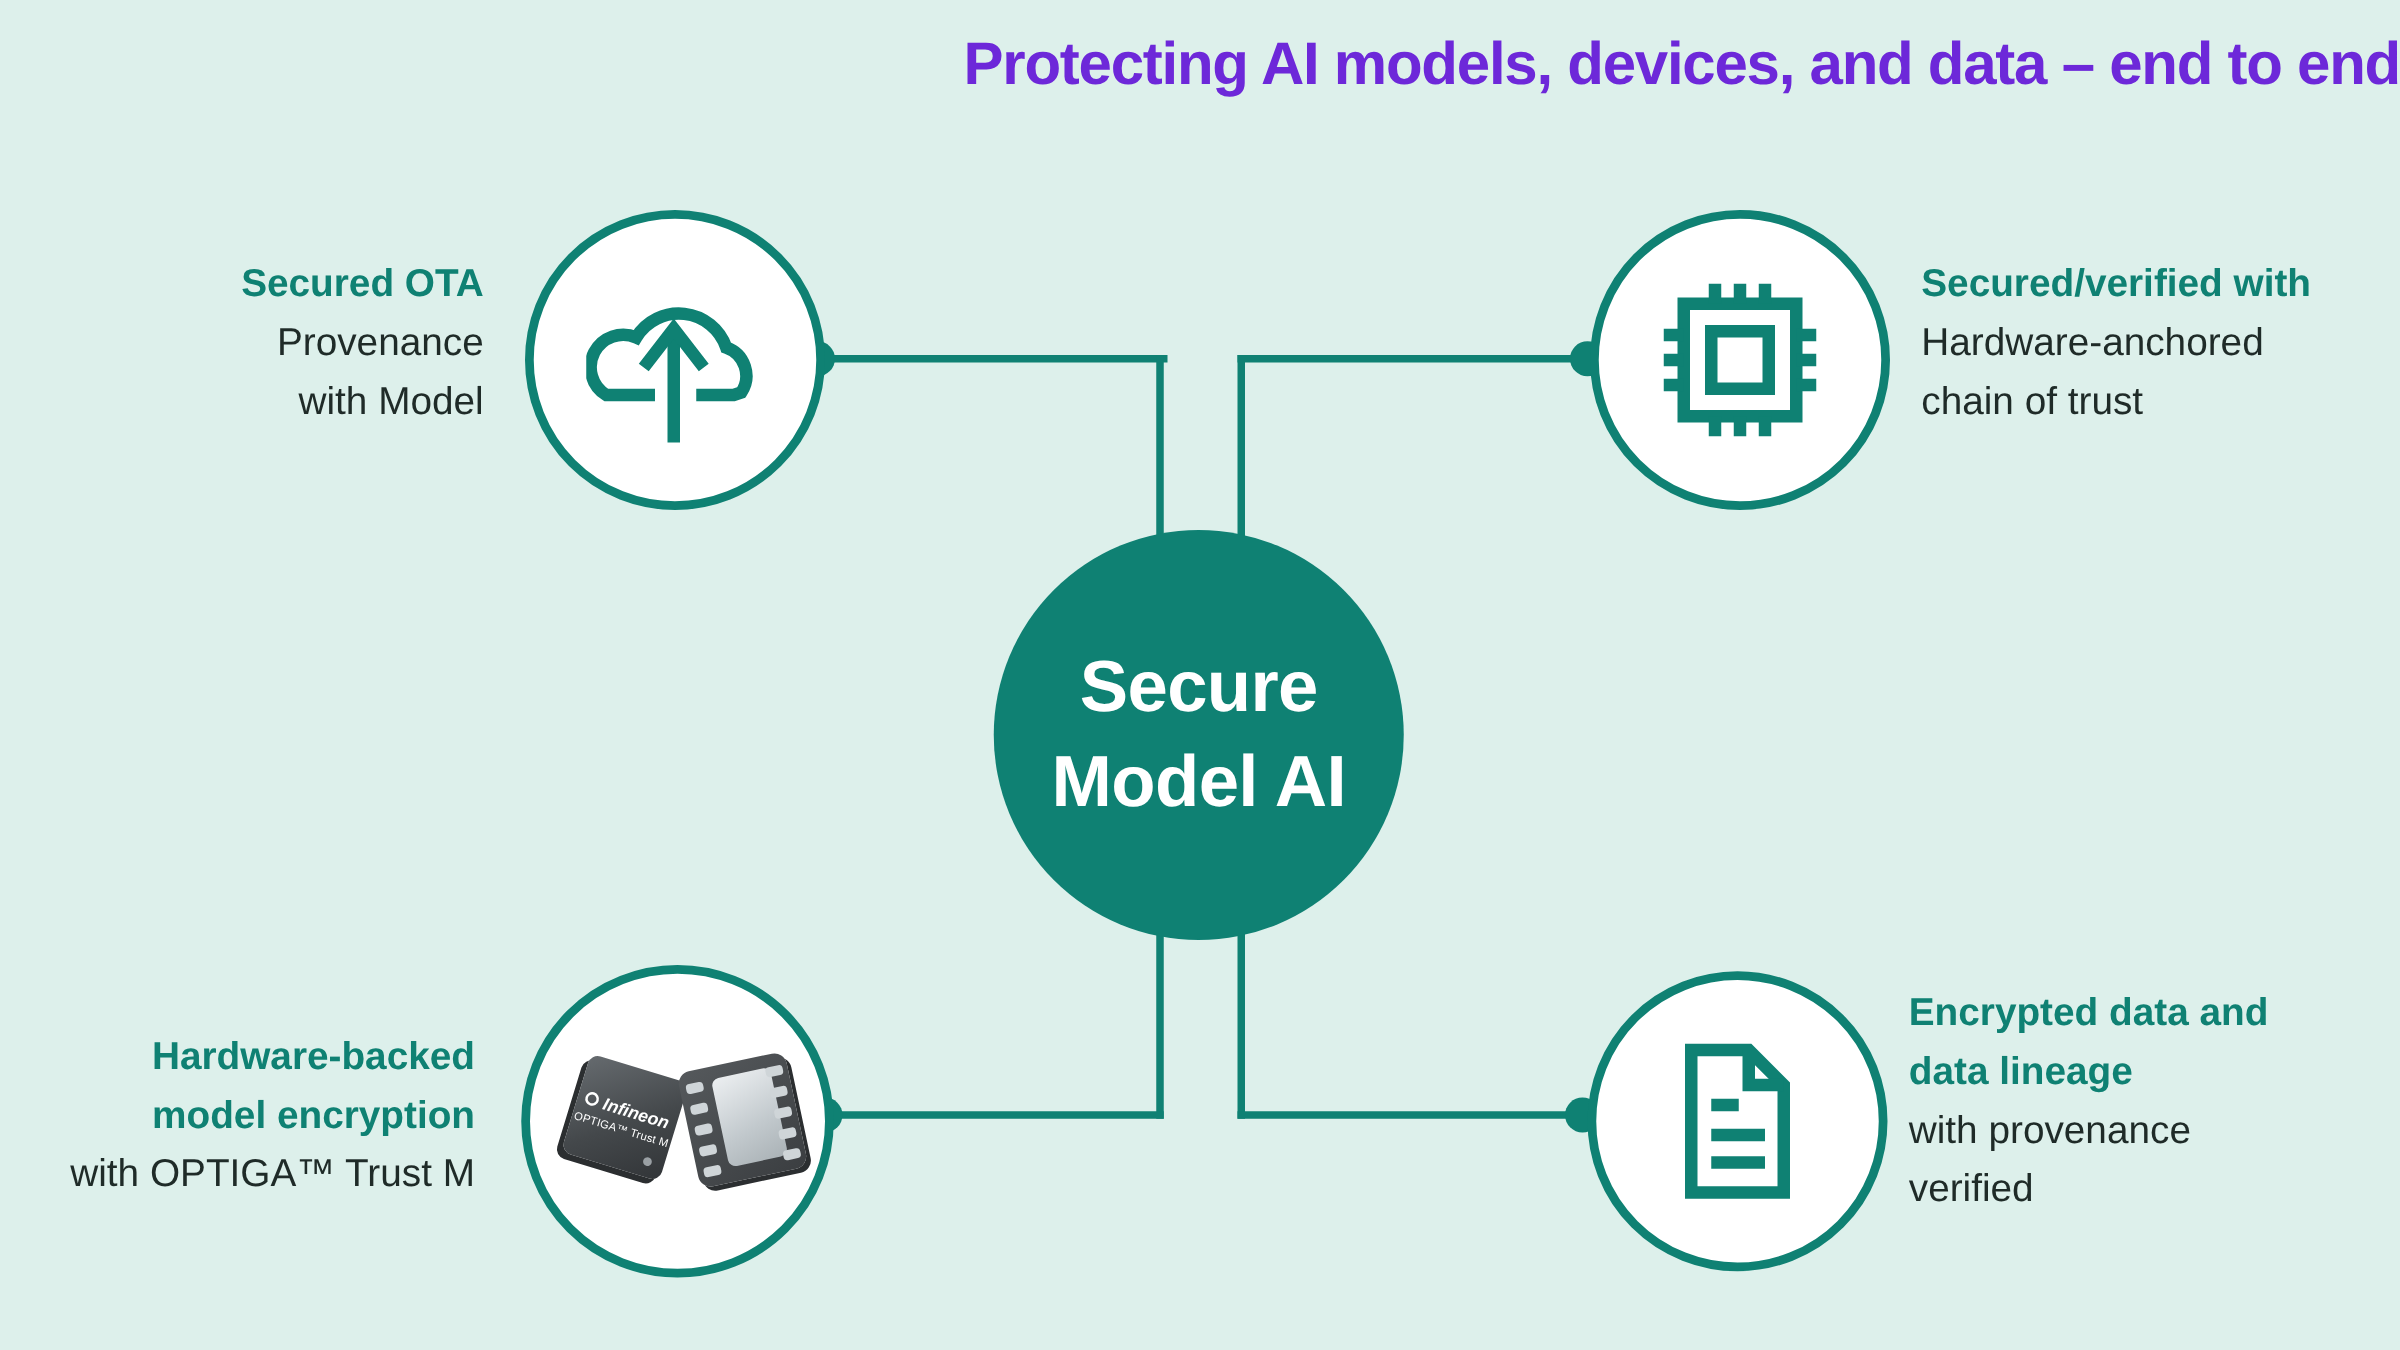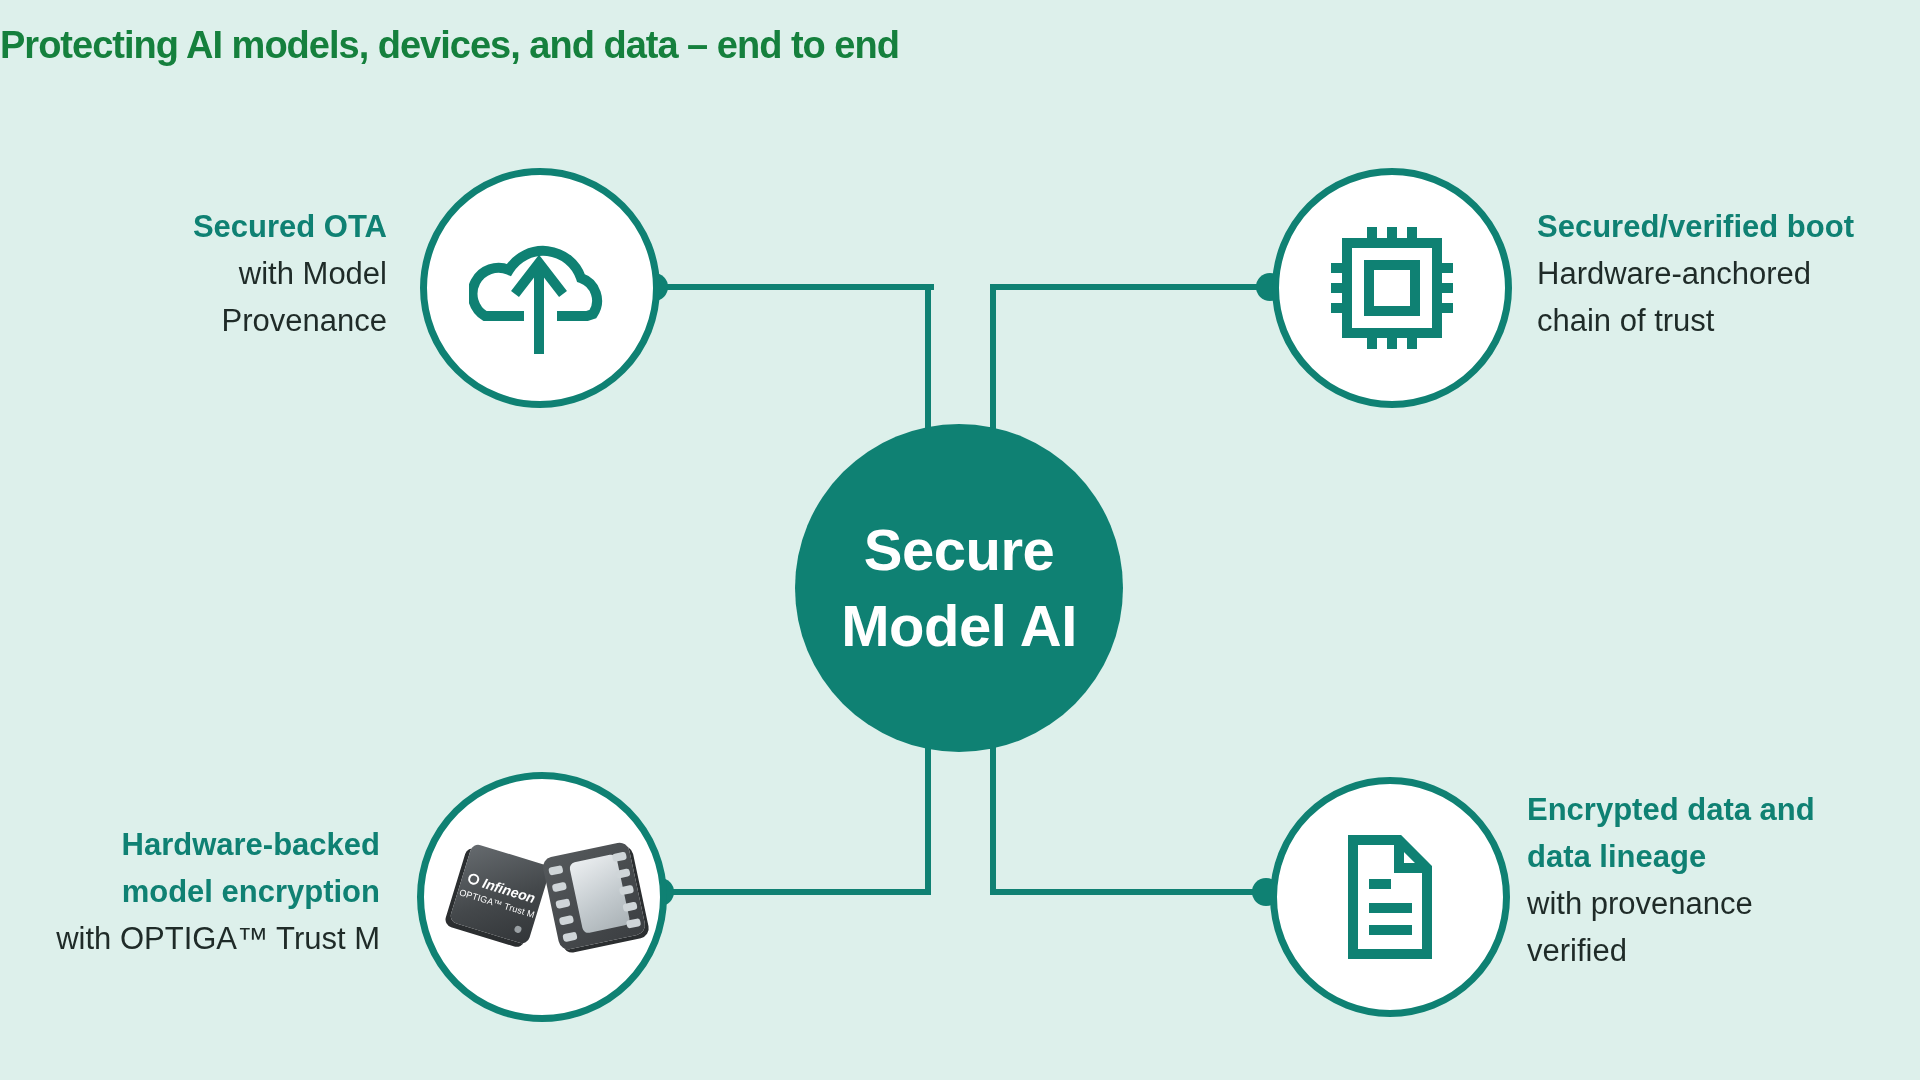--- a/index.html
+++ b/index.html
@@ -4,22 +4,22 @@
 <style>
   * { margin:0; padding:0; box-sizing:border-box; }
   html,body { background:#ddf0eb; }
   .stage {
     position:relative; width:1920px; height:1080px; overflow:hidden;
     background:#ddf0eb;
     font-family:"Liberation Sans","DejaVu Sans",sans-serif;
   }
   .title {
     position:absolute; left:0; right:0; top:24px;
-    text-align:left; font-size:38px; font-weight:700; letter-spacing:-1px;
-    color:#15803d;
+    text-align:right; font-size:48px; font-weight:700; letter-spacing:-1px;
+    color:#6d28d9;
   }
   
   .line { position:absolute; background:#0f8173; }
   .dot  { position:absolute; width:28px; height:28px; border-radius:50%; background:#0f8173; }
   
   .node-circle {
     position:absolute; background:#ffffff; border:7px solid #0f8173; border-radius:50%;
     display:flex; align-items:center; justify-content:center;
   }
   .center-circle {
@@ -147,26 +147,26 @@
     </svg>
   </div>
 
   <div class="center-circle">
     <span>Secure</span>
     <span>Model AI</span>
   </div>
 
   <div class="label align-r" id="label-tl">
     <div class="hd">Secured OTA</div>
+    <div>Provenance</div>
     <div>with Model</div>
-    <div>Provenance</div>
   </div>
 
   <div class="label" id="label-tr">
-    <div class="hd">Secured/verified boot</div>
+    <div class="hd">Secured/verified with</div>
     <div>Hardware-anchored</div>
     <div>chain of trust</div>
   </div>
 
   <div class="label align-r" id="label-bl">
     <div class="hd">Hardware-backed</div>
     <div class="hd">model encryption</div>
     <div>with OPTIGA™ Trust M</div>
   </div>
 

